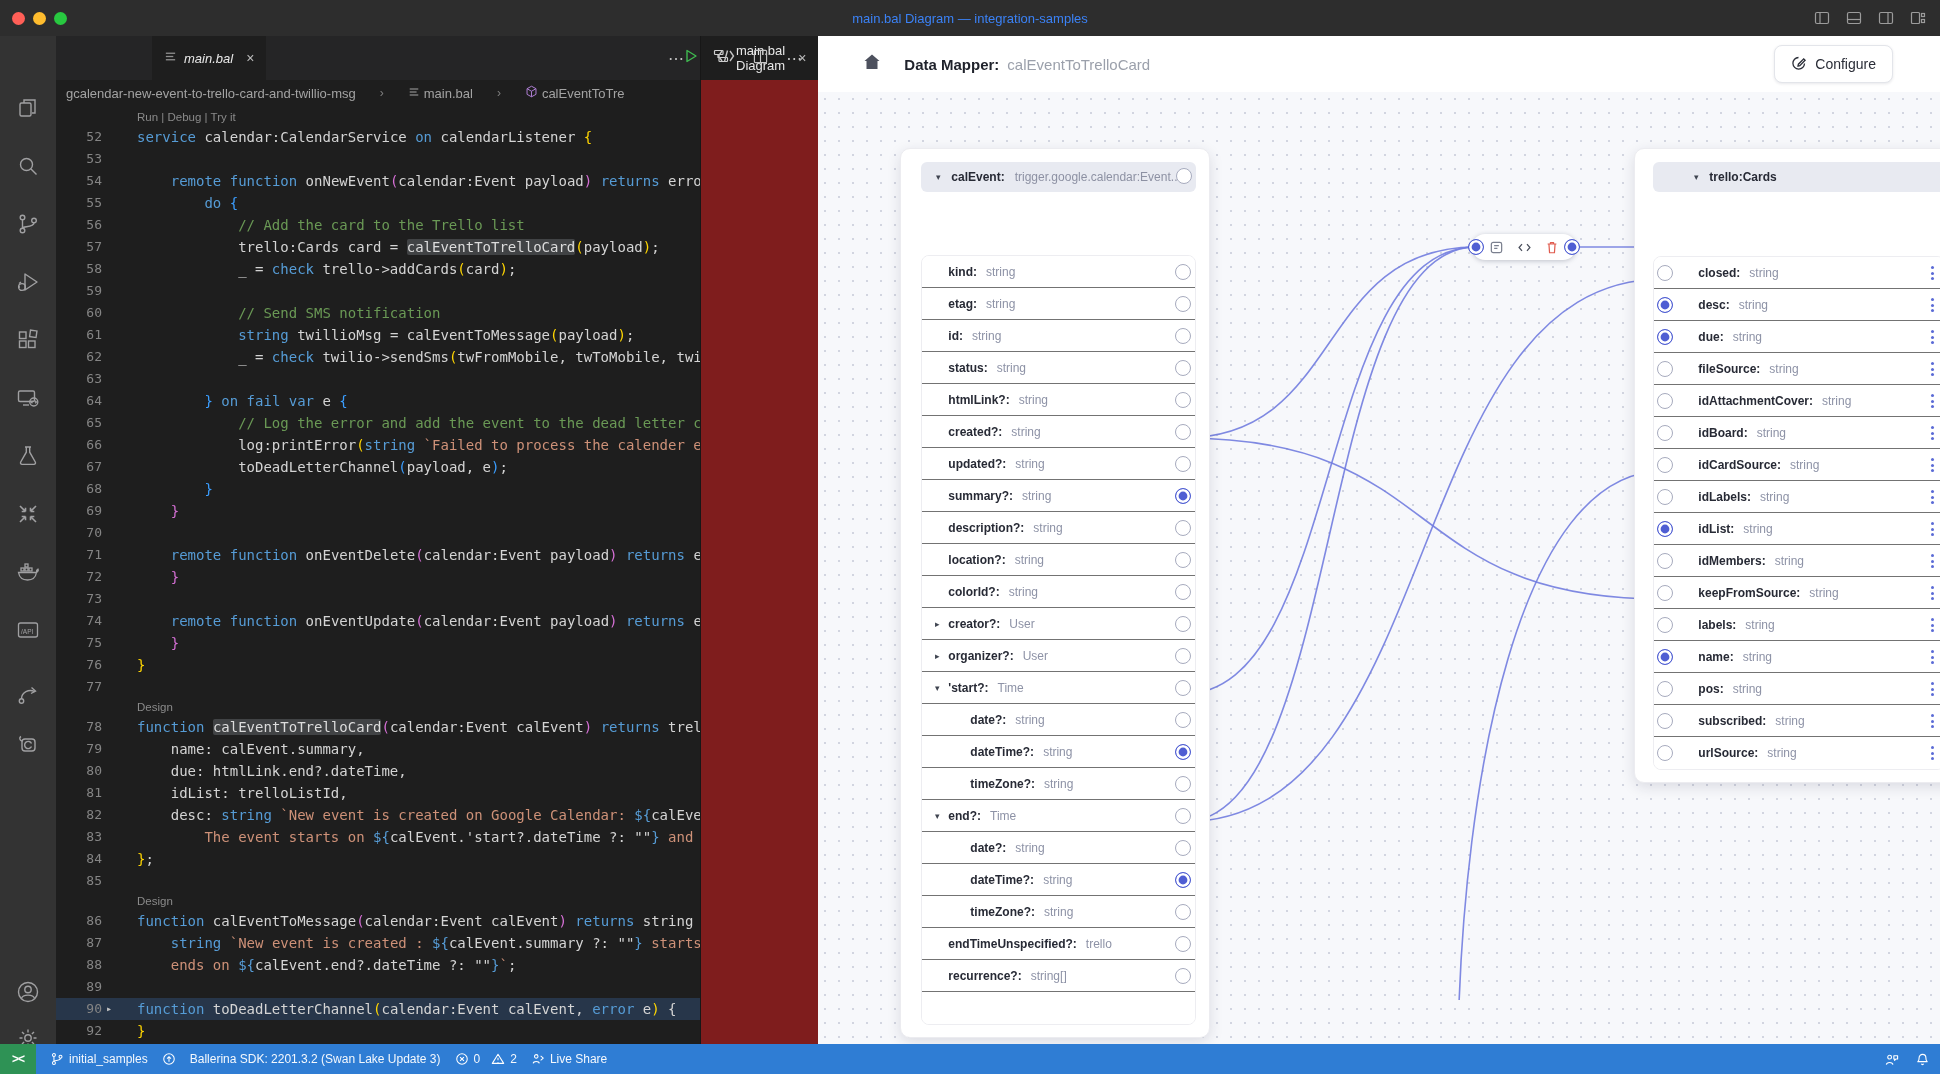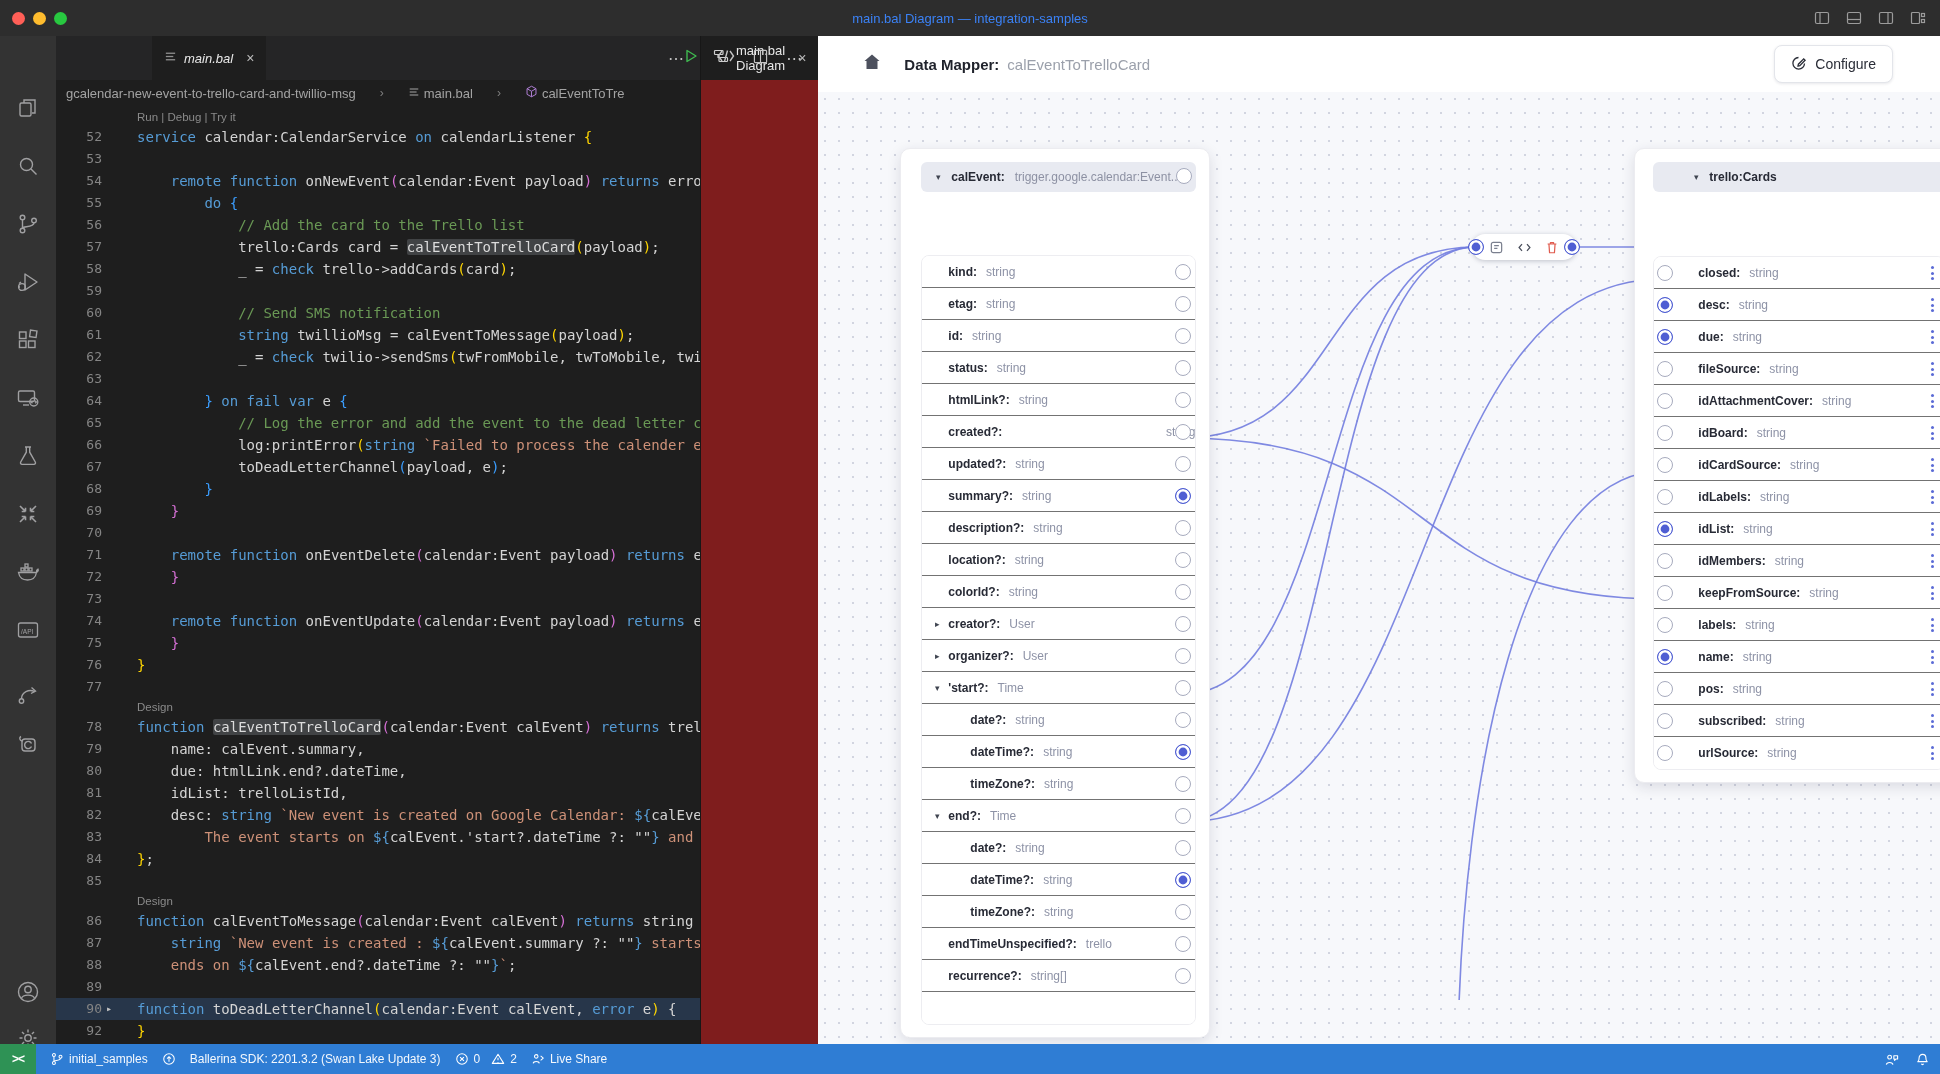--- a/index.html
+++ b/index.html
@@ -410,21 +410,21 @@
                 <div class="frow" style="padding-left: 26px;">
                   <span class="fname">status:</span>
                   <span class="ftype">string</span>
                   <span class="port" style="right: 4px;"></span>
                 </div>
                 <div class="frow" style="padding-left: 26px;">
                   <span class="fname">htmlLink?:</span>
                   <span class="ftype">string</span>
                   <span class="port" style="right: 4px;"></span>
                 </div>
-                <div class="frow" style="padding-left: 26px; justify-content: space-between;">
+                <div class="frow" style="padding-left: 26px;">
                   <span class="fname">created?:</span>
                   <span class="ftype">string</span>
                   <span class="port" style="right: 4px;"></span>
                 </div>
                 <div class="frow" style="padding-left: 26px;">
                   <span class="fname">updated?:</span>
                   <span class="ftype">string</span>
                   <span class="port" style="right: 4px;"></span>
                 </div>
                 <div class="frow" style="padding-left: 26px;">

